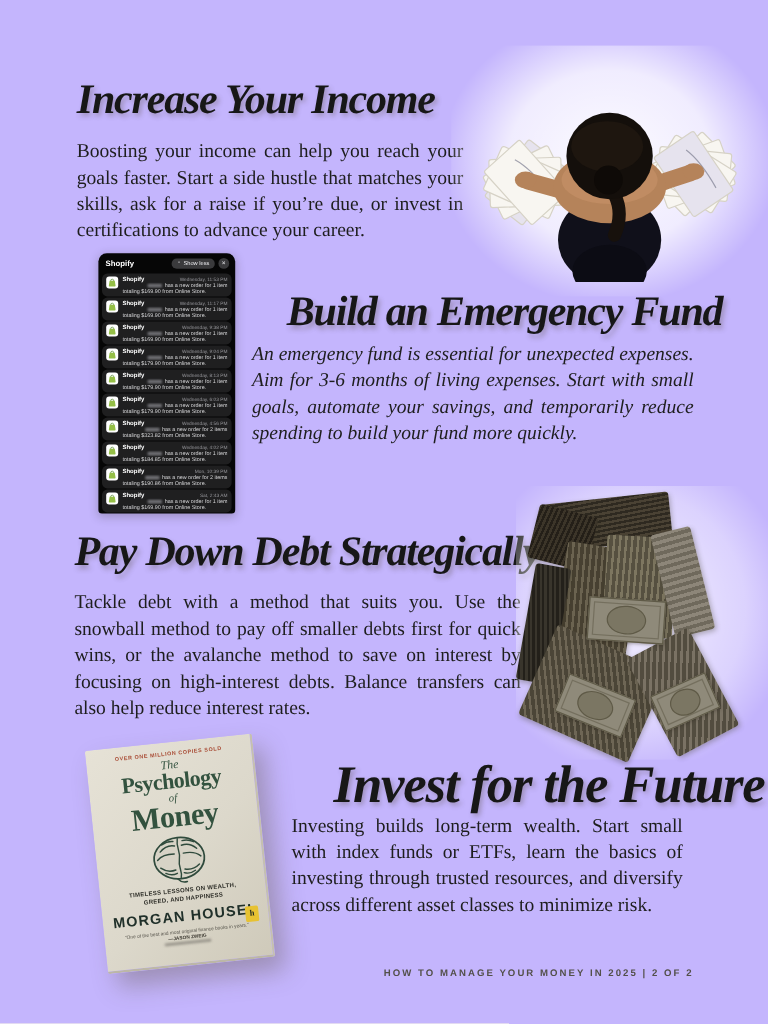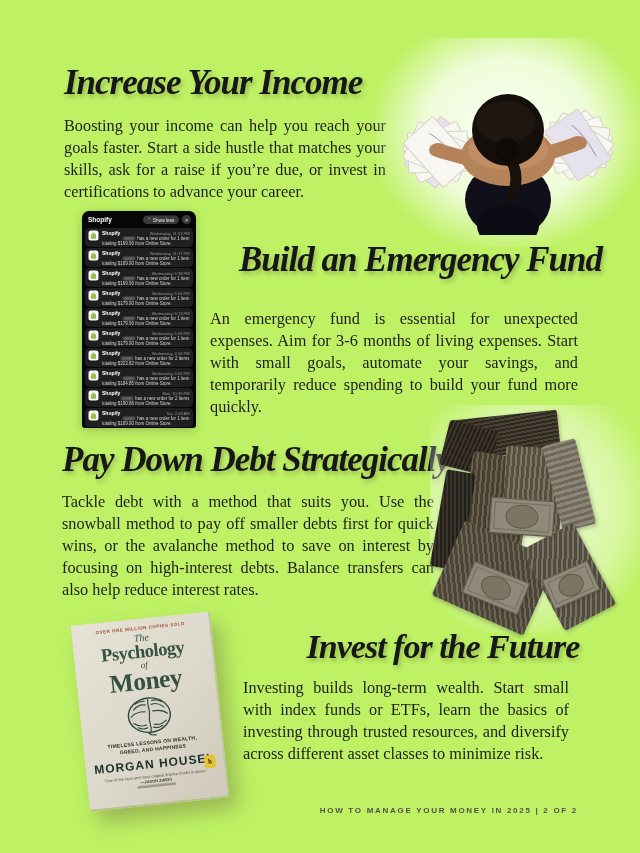--- a/index.html
+++ b/index.html
@@ -1,30 +1,30 @@
 <!DOCTYPE html>
 <html><head>
 <meta charset="utf-8">
 <style>
   html,body{margin:0;padding:0;background:#f7f3ea;}
-  #page{position:relative;width:640px;height:853px;margin:0 auto;background:#bef264;overflow:hidden;
+  #page{position:relative;width:640px;height:853px;margin:0 auto;background:#c4b5fd;overflow:hidden;
         font-family:"Liberation Serif","DejaVu Serif",serif;}
 
   
   .title{position:absolute;margin:0;font-family:"Liberation Serif","DejaVu Serif",serif;
          font-style:italic;font-weight:bold;font-size:35px;letter-spacing:-1px;color:#171717;
          text-shadow:2px 3px 4px rgba(70,60,40,.30);white-space:nowrap;}
   .t1{left:64px;top:63px;}
   .t2{left:210px;top:240px;width:392px;text-align:right;}
   .t3{left:62px;top:440px;}
-  .t4{left:278px;top:628px;width:330px;text-align:center;font-size:34px;}
+  .t4{left:278px;top:628px;width:330px;text-align:center;font-size:44px;}
   .para{position:absolute;margin:0;font-size:16.3px;line-height:22px;color:#1e1e1e;
         text-align:justify;text-justify:inter-word;}
   .p1{left:64px;top:115px;width:322px;}
-  .p2{left:210px;top:308px;width:368px;}
+  .p2{left:210px;top:284px;width:368px;font-style:italic;}
   .p3{left:62px;top:491px;width:372px;}
   .p4{left:243px;top:677px;width:326px;}
 
   .footer{position:absolute;top:806px;right:62px;font-family:"Liberation Sans","DejaVu Sans",sans-serif;
           font-size:8px;font-weight:bold;letter-spacing:1.7px;color:#53504a;white-space:nowrap;padding-left:31px;}
 
   
   .hero{position:absolute;left:388px;top:50px;width:240px;height:185px;}
   .hero-glow{position:absolute;inset:-12px;background:radial-gradient(ellipse at 50% 45%,
              rgba(255,255,255,.95) 0%,rgba(255,255,255,.75) 45%,rgba(255,255,255,0) 75%);}

